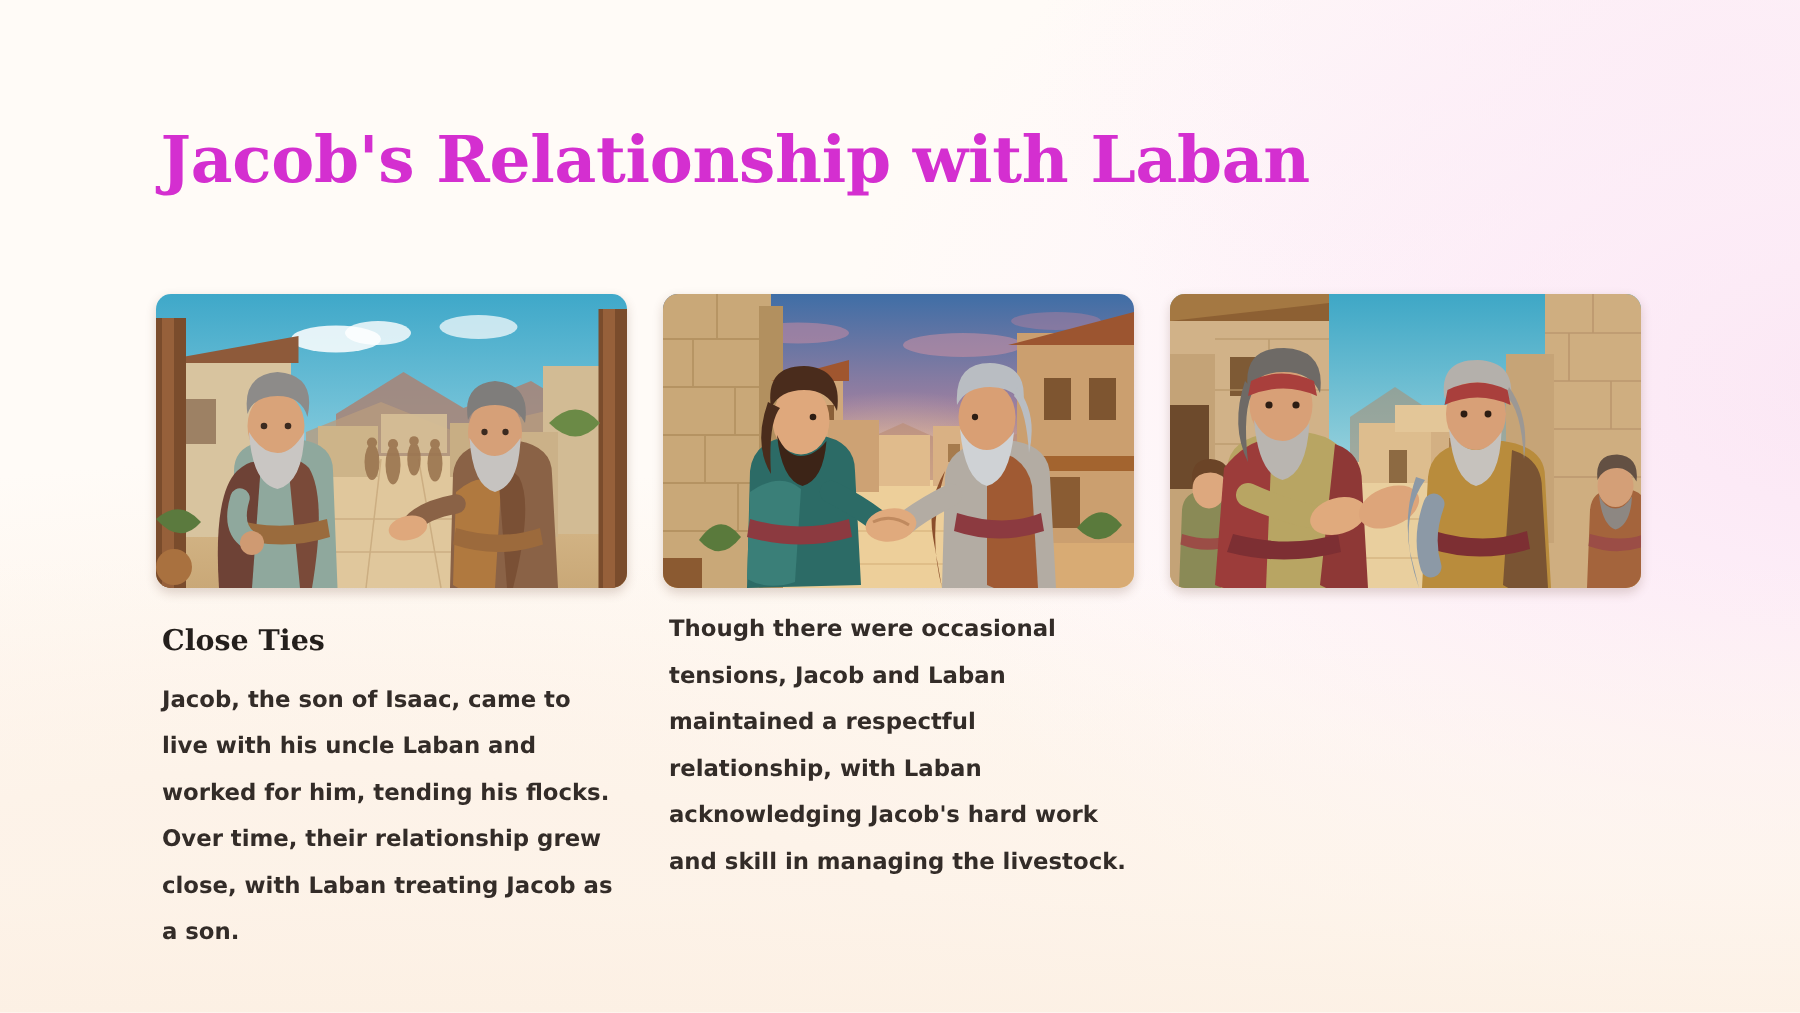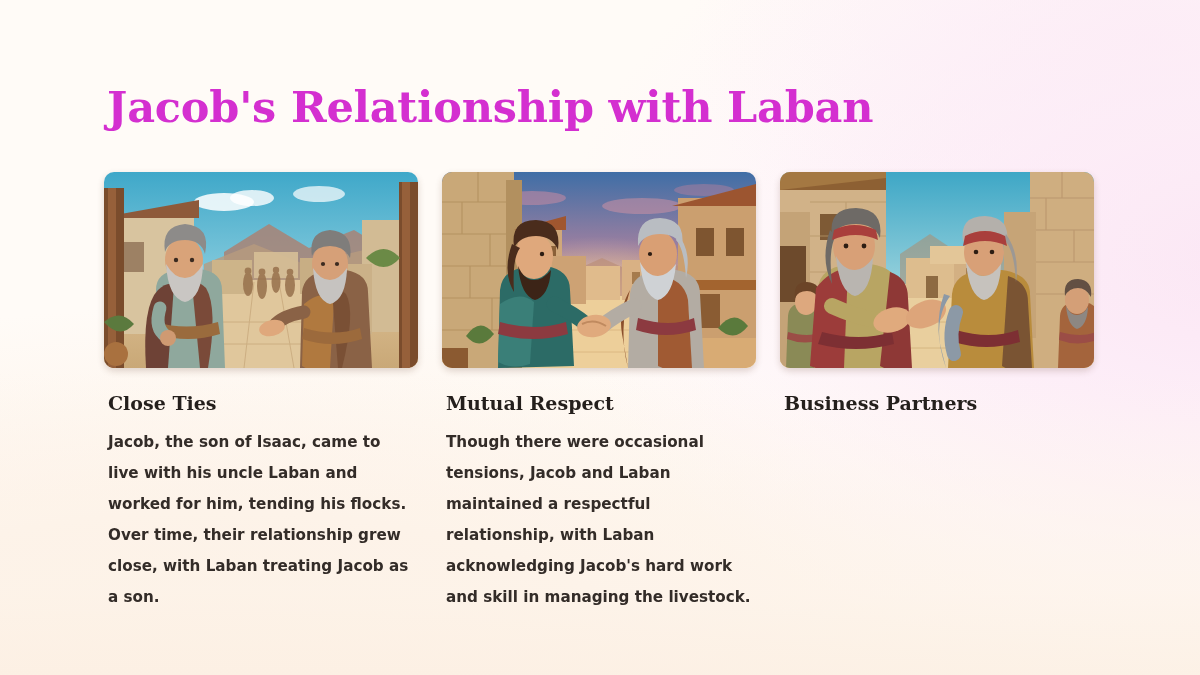--- a/index.html
+++ b/index.html
@@ -64,21 +64,21 @@
     font-size: 43px;
     line-height: 1.1;
     letter-spacing: -0.2px;
     color: #d42fd0;
     white-space: nowrap;
   }
 
   .cards {
     position: absolute;
     left: 104px;
-    top: 172px;
+    top: 196px;
     width: 990px;
     display: flex;
     gap: 24px;
   }
 
   .card {
     width: 314px;
     display: flex;
     flex-direction: column;
   }
@@ -320,21 +320,20 @@
             <path d="M198 90 q3 34 18 38 q15 -4 18 -36 q-9 12 -18 12 q-11 0 -18 -14Z" fill="#cfd2d5"></path>
             <circle cx="208" cy="82" r="2.1" fill="#2d1d13"></circle>
 
             <path d="M192 134 q-20 10 -32 20" stroke="#b3aca3" stroke-width="15" fill="none" stroke-linecap="round"></path>
           </g>
 
           <ellipse cx="152" cy="154" rx="17" ry="11" fill="#e0aa7d" transform="rotate(-8 152 154)"></ellipse>
           <path d="M140 152 q12 -6 24 2" stroke="#c08a5f" stroke-width="2" fill="none"></path>
         </svg>
       </div>
-      <div class="card-heading">Mutual Respect</div>
       <div class="card-body">Though there were occasional tensions, Jacob and Laban maintained a respectful relationship, with Laban acknowledging Jacob's hard work and skill in managing the livestock.</div>
     </div>
 
     <div class="card">
       <div class="card-image">
         <svg viewBox="0 0 314 196" preserveAspectRatio="xMidYMid slice">
           <defs>
             <linearGradient id="c3sky" x1="0" y1="0" x2="0" y2="1">
               <stop offset="0%" stop-color="#3ea7c6"></stop>
               <stop offset="55%" stop-color="#92cfdb"></stop>
@@ -428,17 +427,16 @@
             <path d="M183 70 q-4 -26 22 -26 q26 1 22 28 q-6 -13 -22 -13 q-17 0 -22 11Z" fill="#b4b0ab"></path>
             <path d="M226 62 q14 20 10 48 q-2 -34 -12 -42Z" fill="#9c9894"></path>
             <path d="M185 64 q20 -10 40 0 l2 10 q-22 -10 -44 0Z" fill="#a93f3c"></path>
             <path d="M186 90 q3 34 18 38 q16 -4 17 -36 q-8 12 -17 12 q-11 0 -18 -14Z" fill="#c6c2bd"></path>
             <circle cx="196" cy="80" r="2.3" fill="#2d1d13"></circle>
               <circle cx="212" cy="80" r="2.3" fill="#2d1d13"></circle>
             <path d="M176 140 q-8 22 -2 42" stroke="#8c99a6" stroke-width="14" fill="none" stroke-linecap="round"></path>
           </g>
         </svg>
       </div>
-      <div class="card-heading">Business Partners</div>
     </div>
 
   </div>
 </div>
 
 </body></html>

